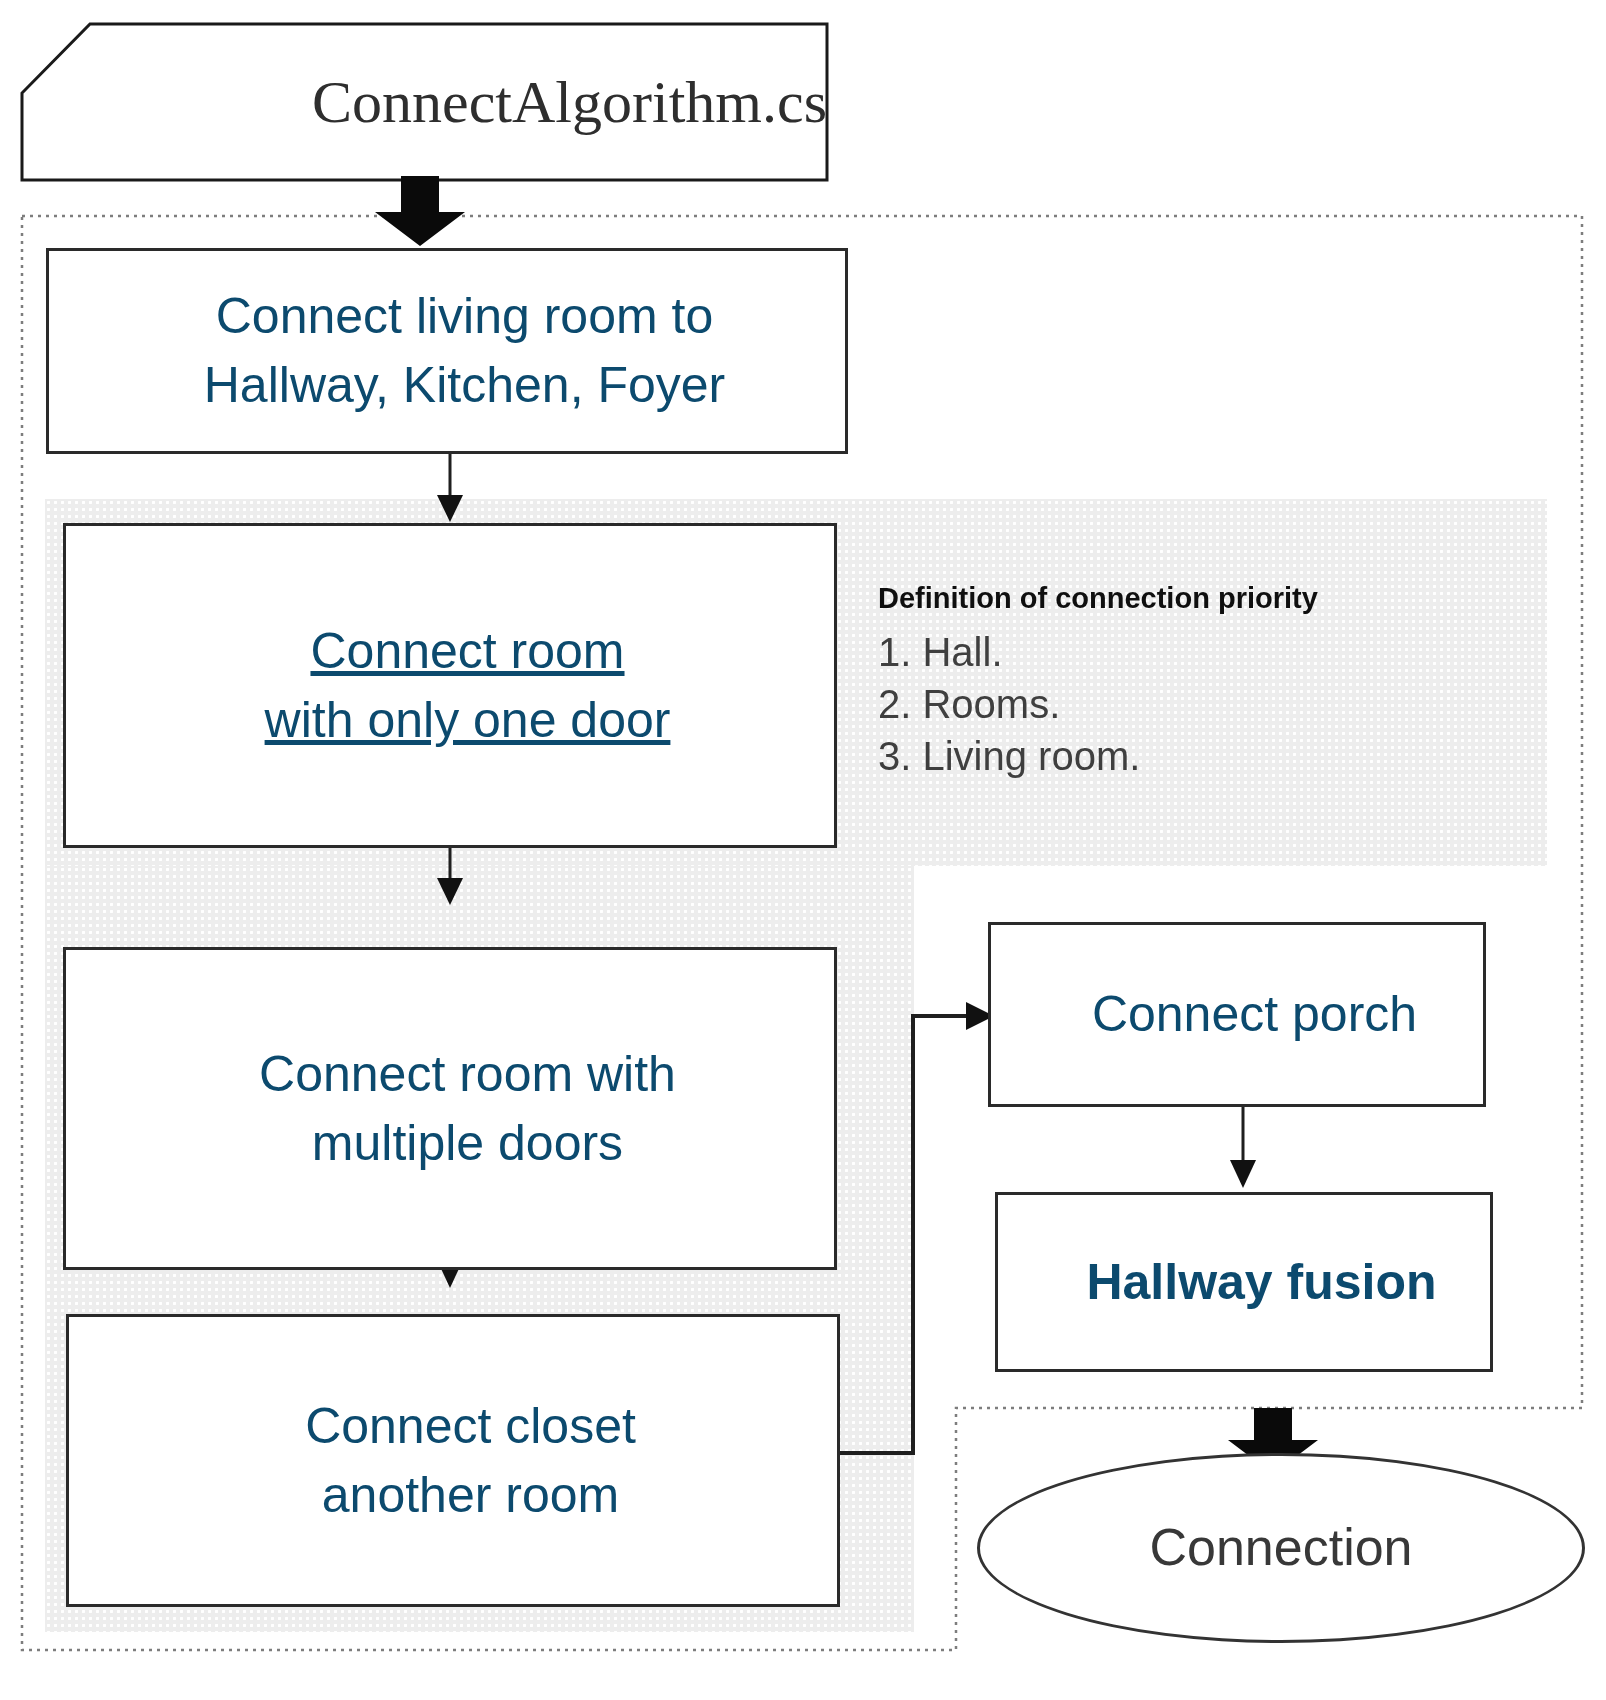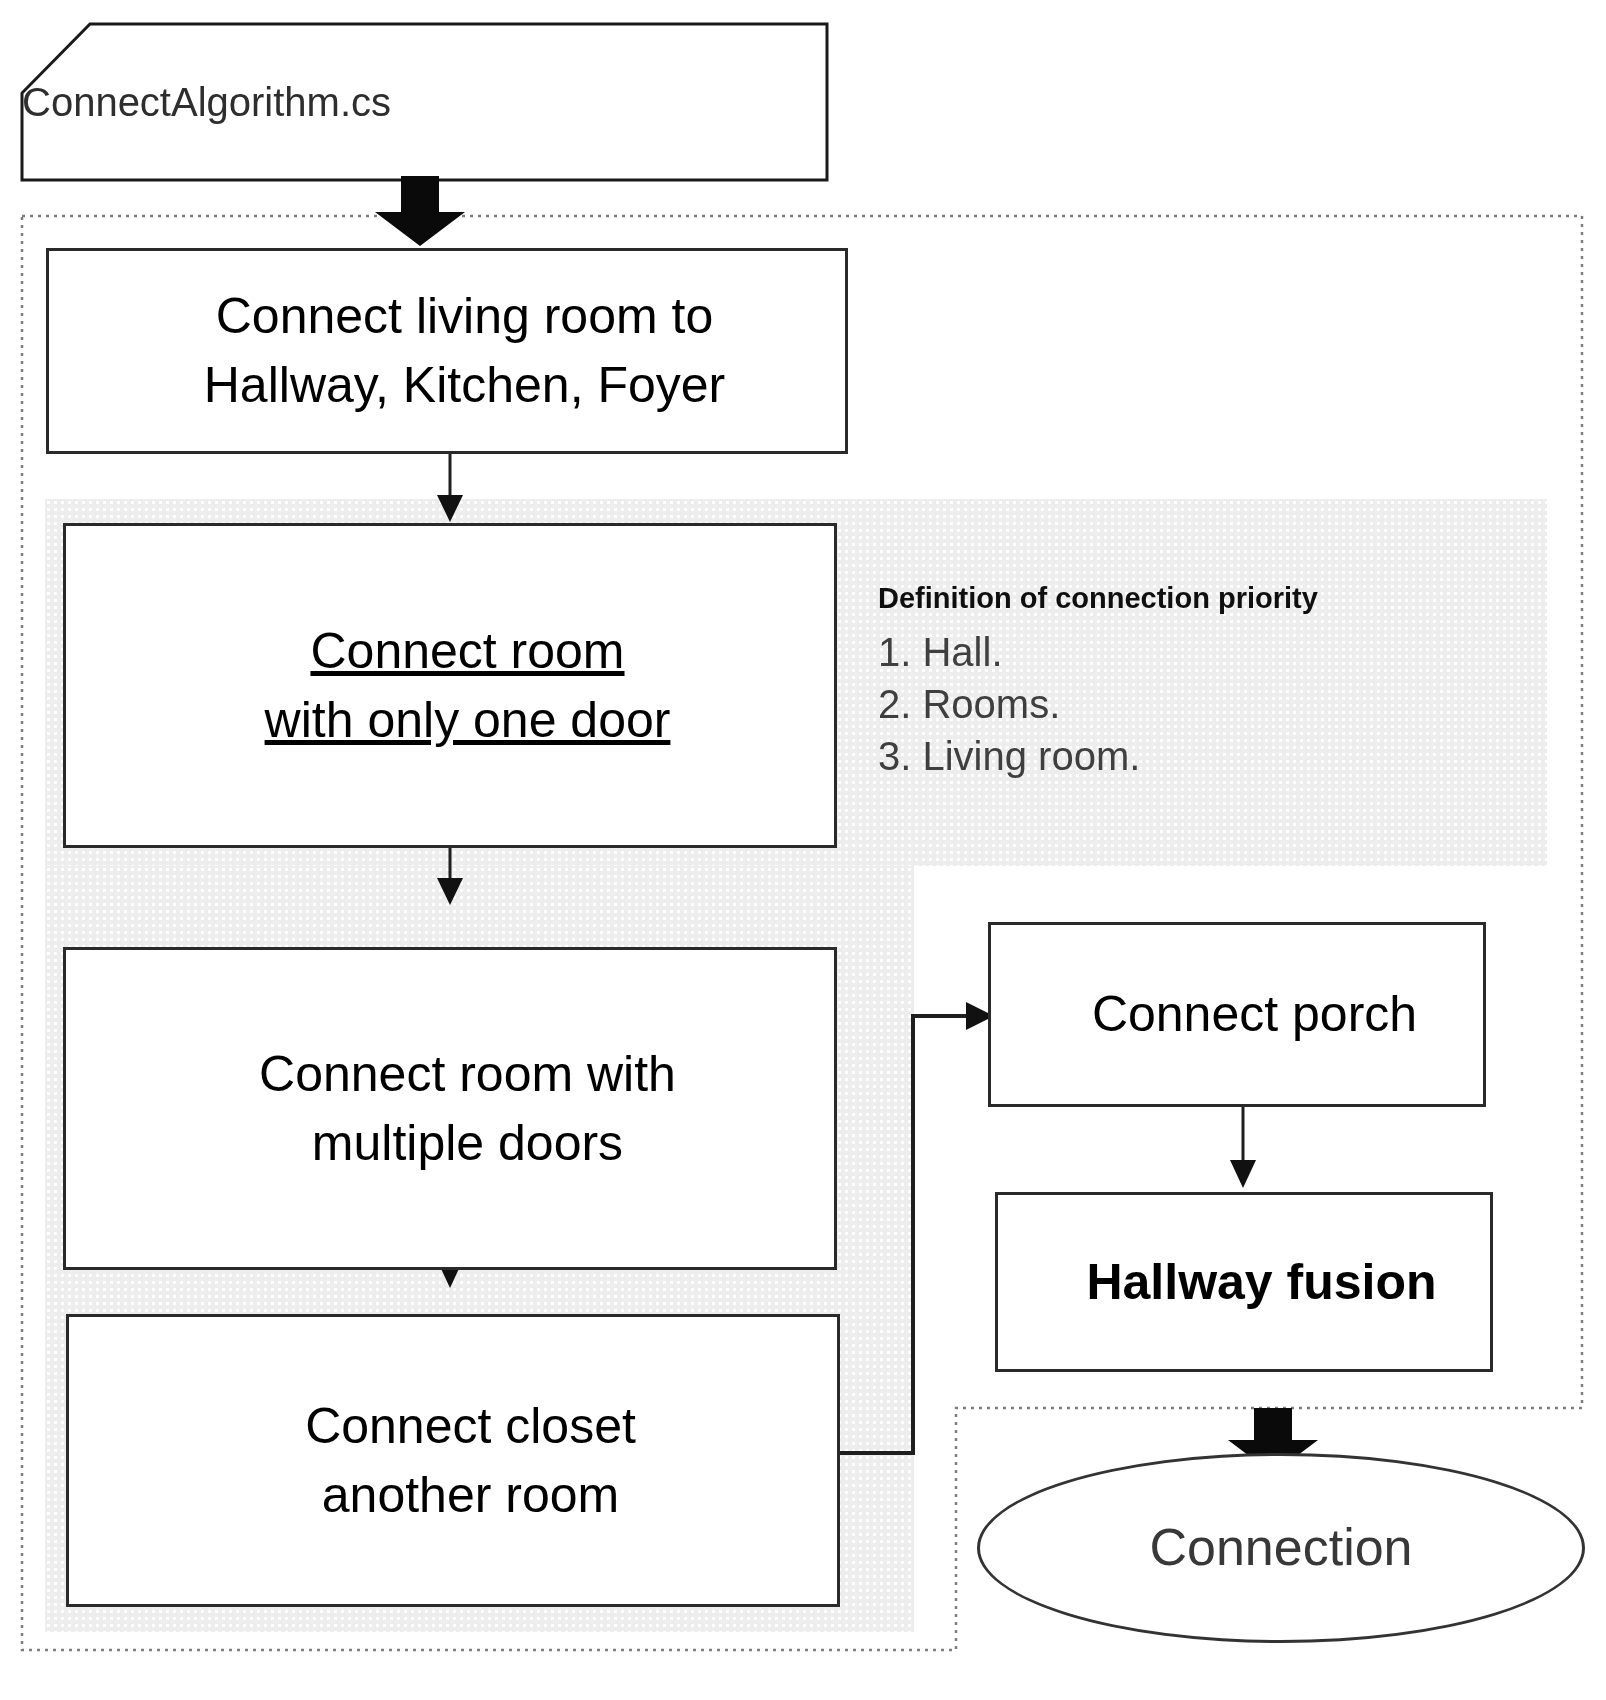--- a/index.html
+++ b/index.html
@@ -19,33 +19,33 @@
   svg.lines{position:absolute;left:0;top:0;z-index:3;}
   .node{
     position:absolute;
     background:#ffffff;
     border:3px solid #2a2a2a;
     display:flex;
     flex-direction:column;
     align-items:center;
     justify-content:center;
     text-align:center;
-    color:#000000;
+    color:#0c4a6e;
     font-size:50px;
     line-height:1.38;
     z-index:4;
     box-sizing:border-box;
     padding-left:35px;
   }
   .node span{display:block;}
   .card-text{
     position:absolute;
-    display:flex;align-items:center;justify-content:flex-start;
-    color:#2e2e2e;font-size:40px;
-    z-index:4;text-align:center;
+    display:flex;align-items:center;justify-content:flex-end;
+    color:#2e2e2e;font-size:60px;
+    z-index:4;text-align:center;font-family:Liberation Serif, serif;
   }
   .note{
     position:absolute;
     z-index:4;
     color:#3f3f3f;
     font-size:40px;
     line-height:52px;
   }
   .note .note-title{
     font-weight:700;

